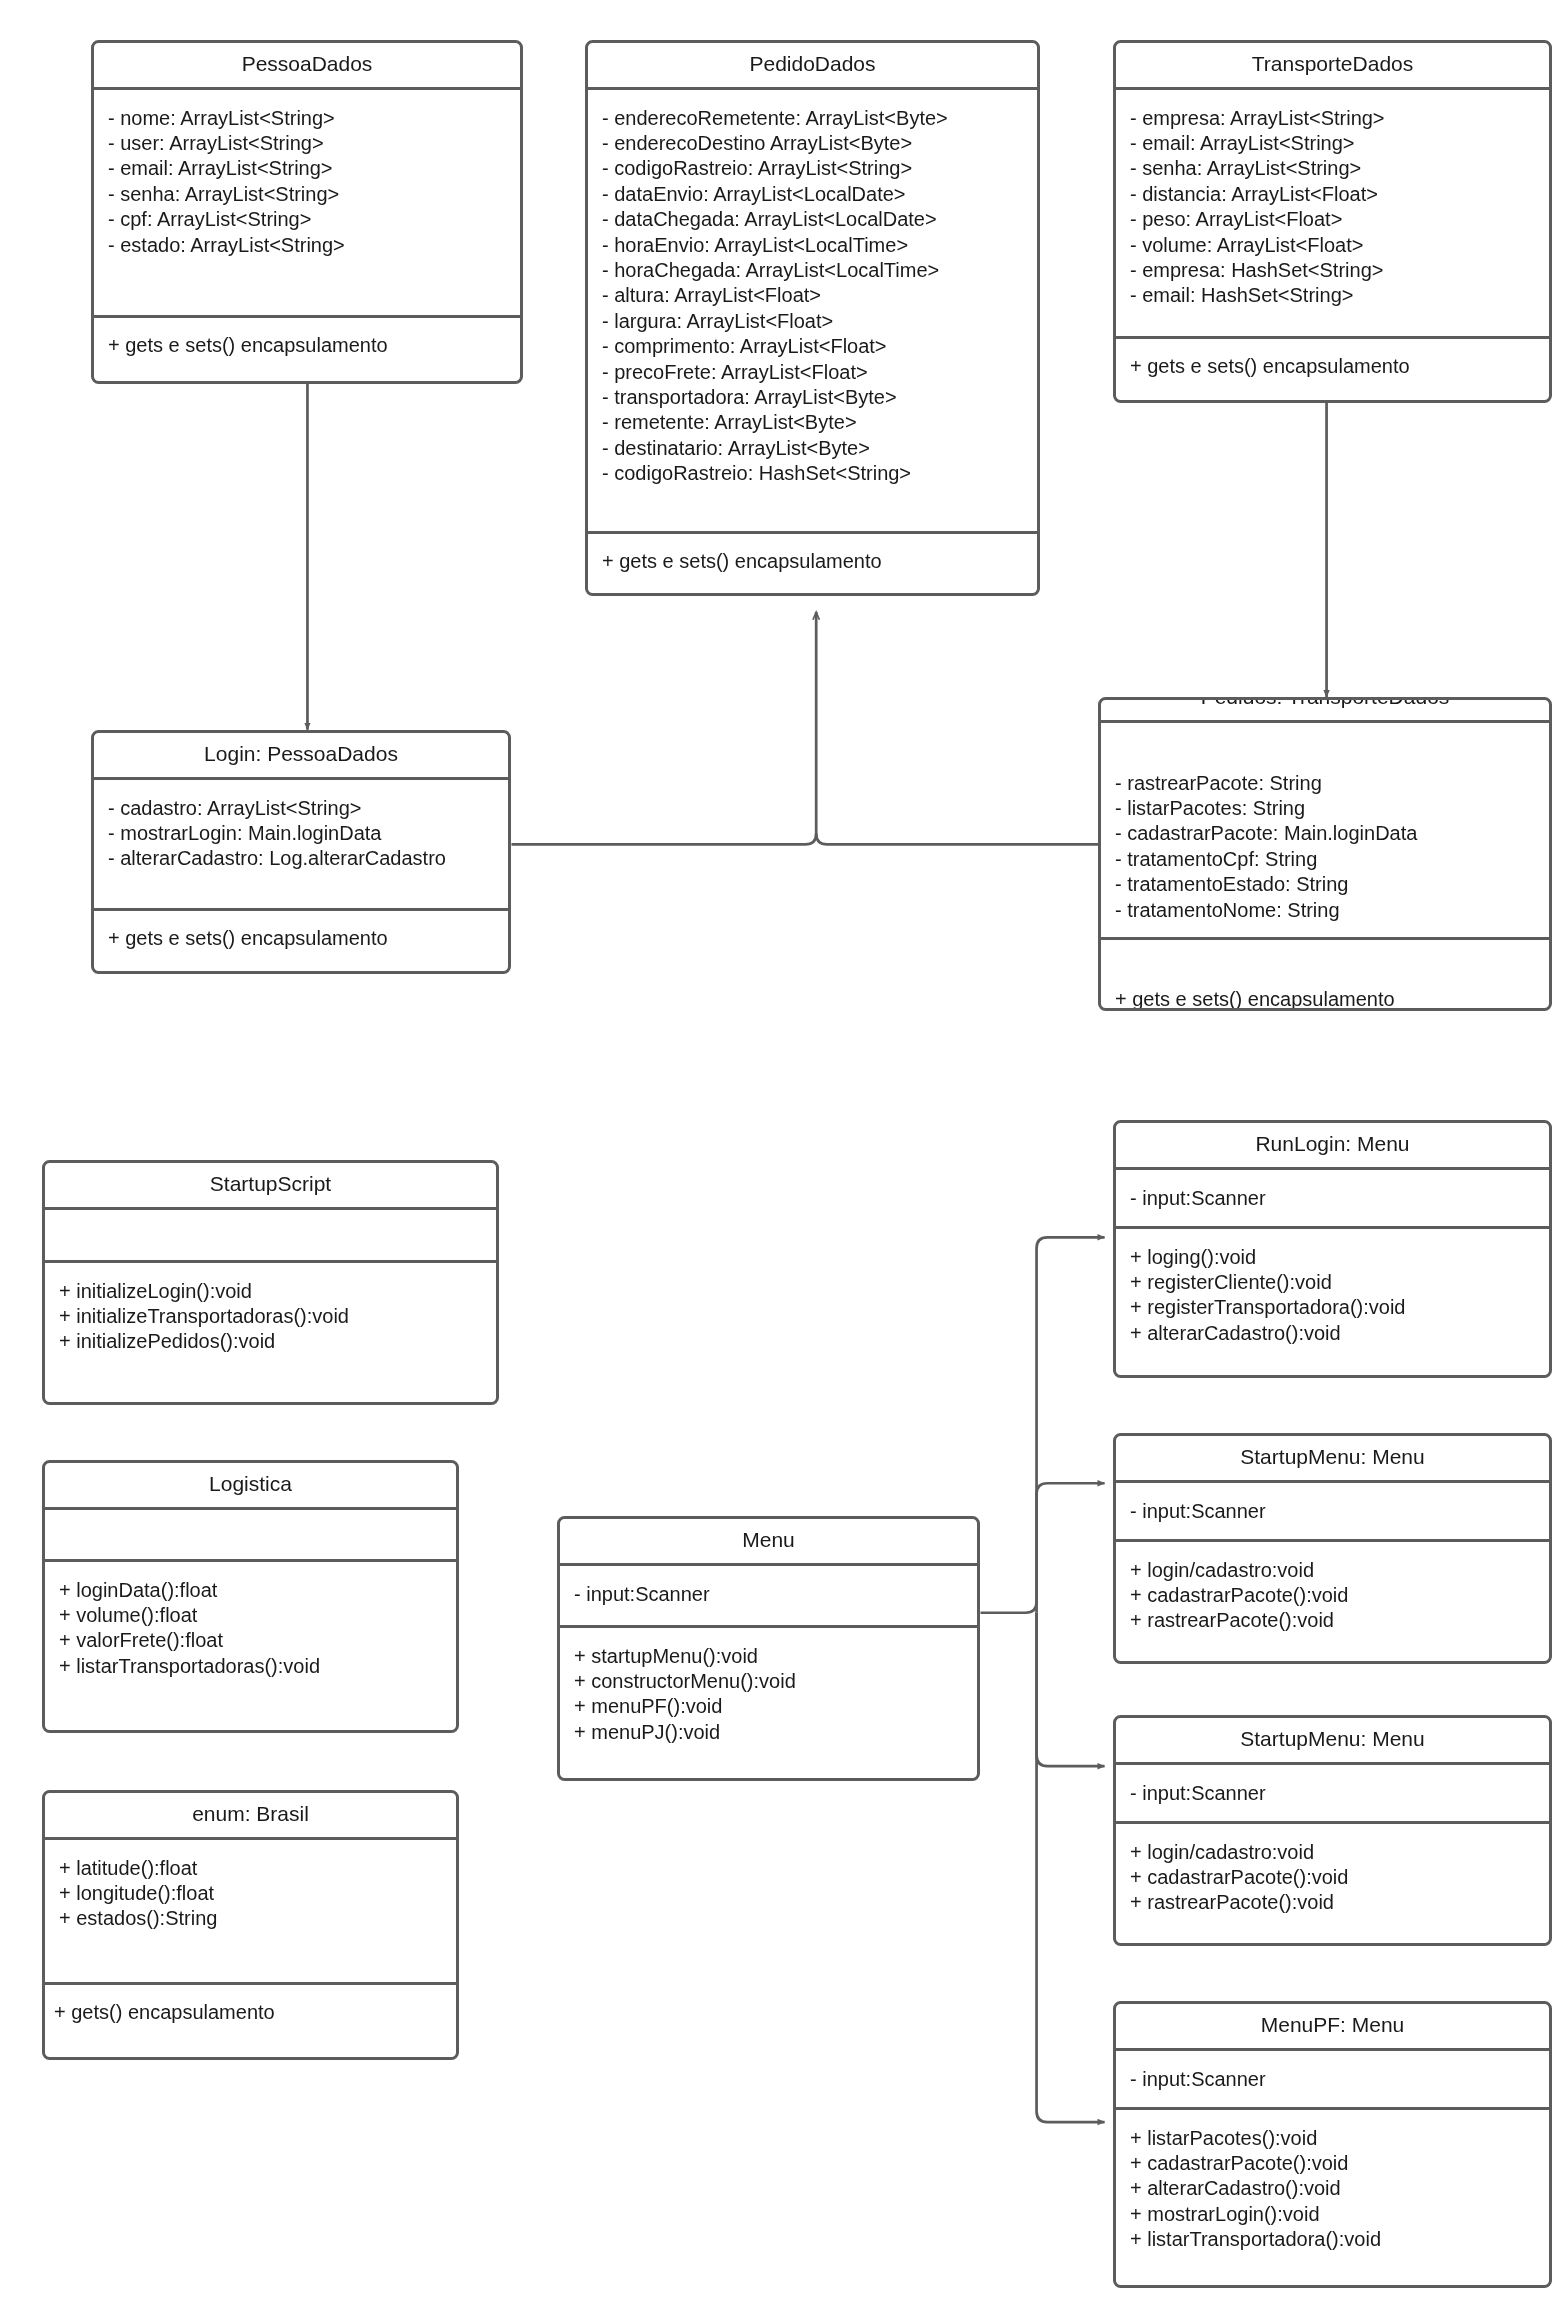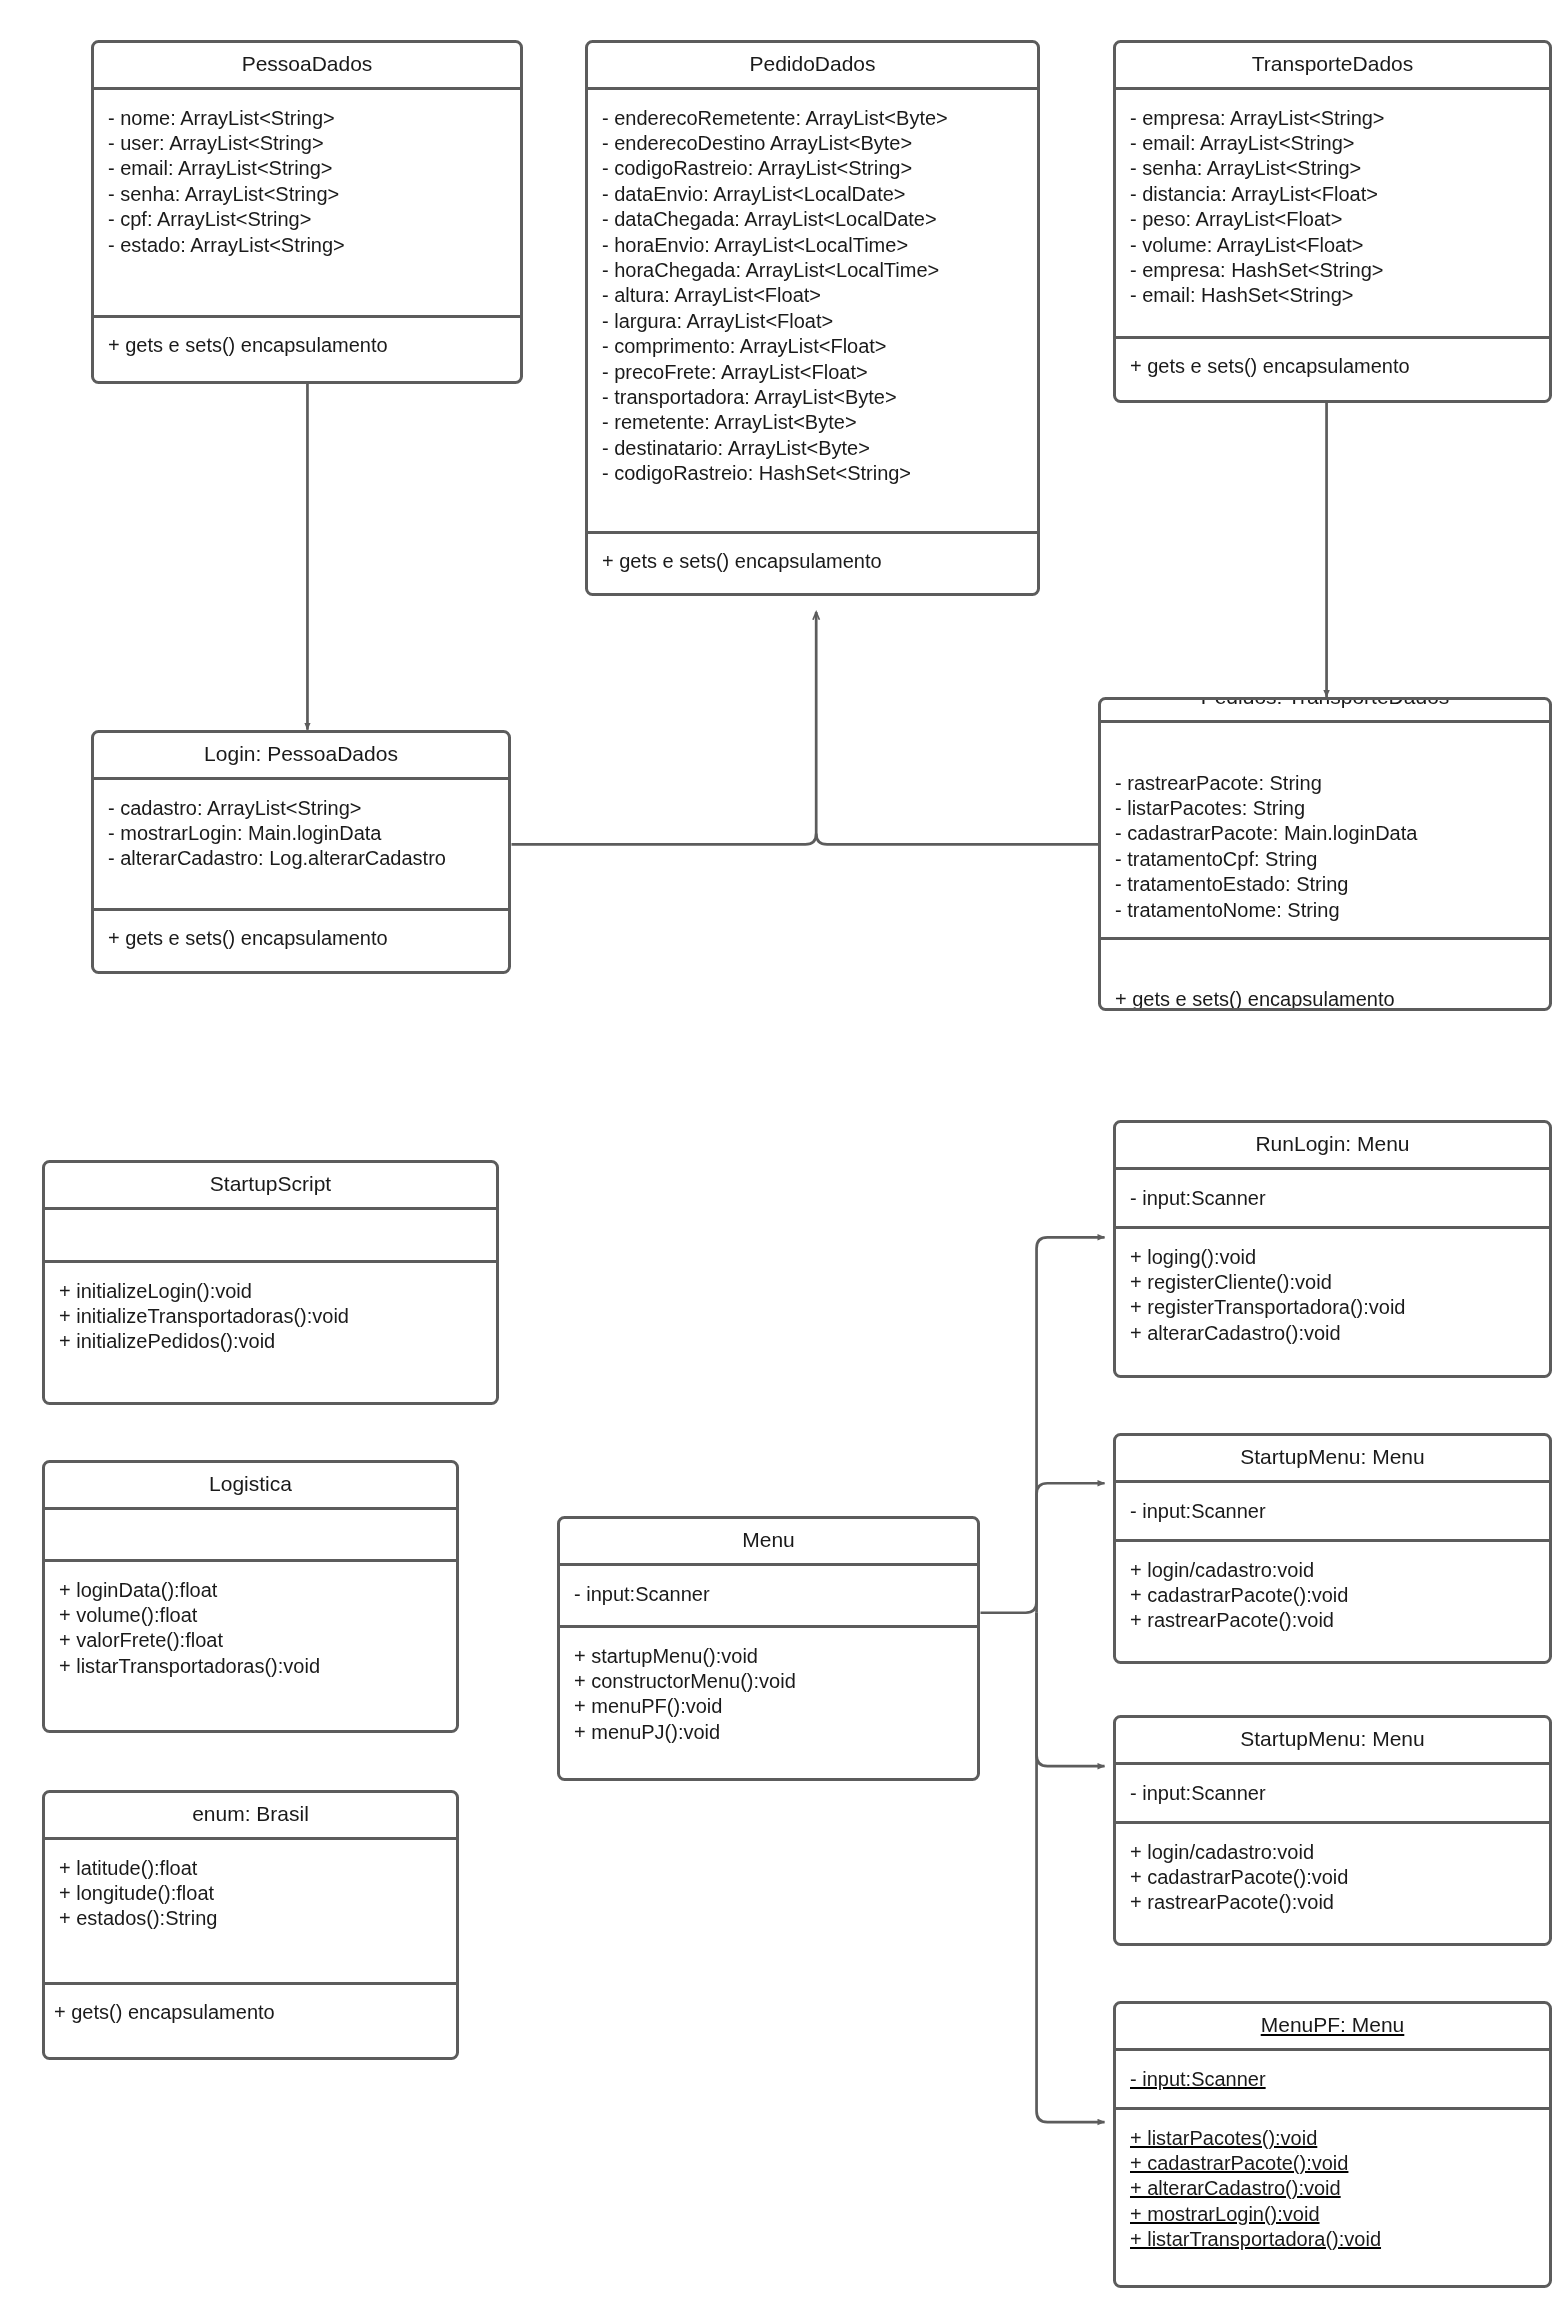--- a/index.html
+++ b/index.html
@@ -261,21 +261,21 @@
     <div class="uml-compartment" style="height:59px;">
       <div class="uml-row">- input:Scanner</div>
     </div>
     <div class="uml-compartment grow">
       <div class="uml-row">+ login/cadastro:void</div>
       <div class="uml-row">+ cadastrarPacote():void</div>
       <div class="uml-row">+ rastrearPacote():void</div>
     </div>
   </div>
 
-  <div class="uml-class" style="left:1113px; top:2001px; width:439px; height:287px;text-decoration:underline;">
+  <div class="uml-class" style="left:1113px; top:2001px; width:439px; height:287px;">
     <div class="uml-header">MenuPF: Menu</div>
     <div class="uml-compartment" style="height:59px;">
       <div class="uml-row">- input:Scanner</div>
     </div>
     <div class="uml-compartment grow">
       <div class="uml-row">+ listarPacotes():void</div>
       <div class="uml-row">+ cadastrarPacote():void</div>
       <div class="uml-row">+ alterarCadastro():void</div>
       <div class="uml-row">+ mostrarLogin():void</div>
       <div class="uml-row">+ listarTransportadora():void</div>

